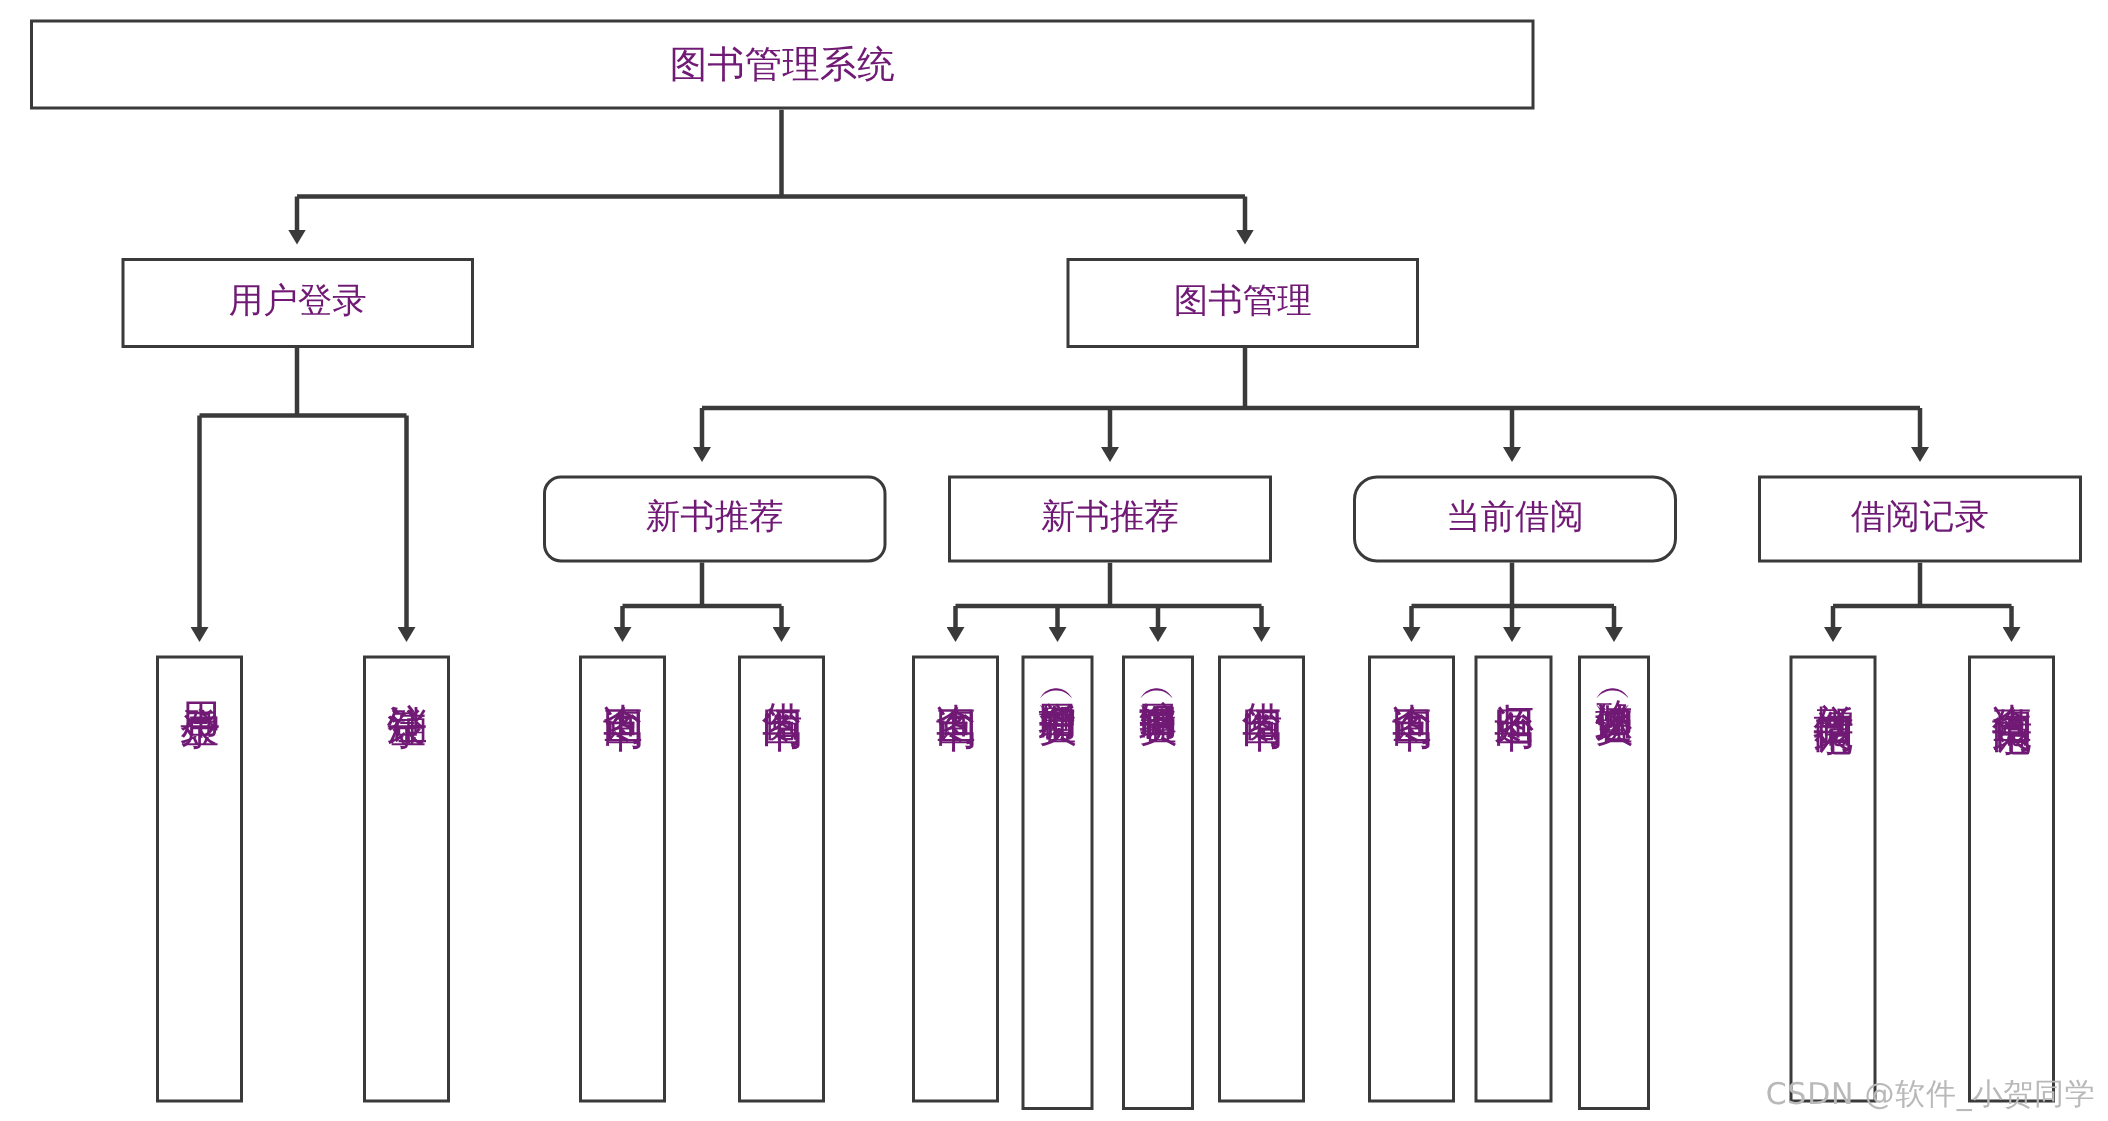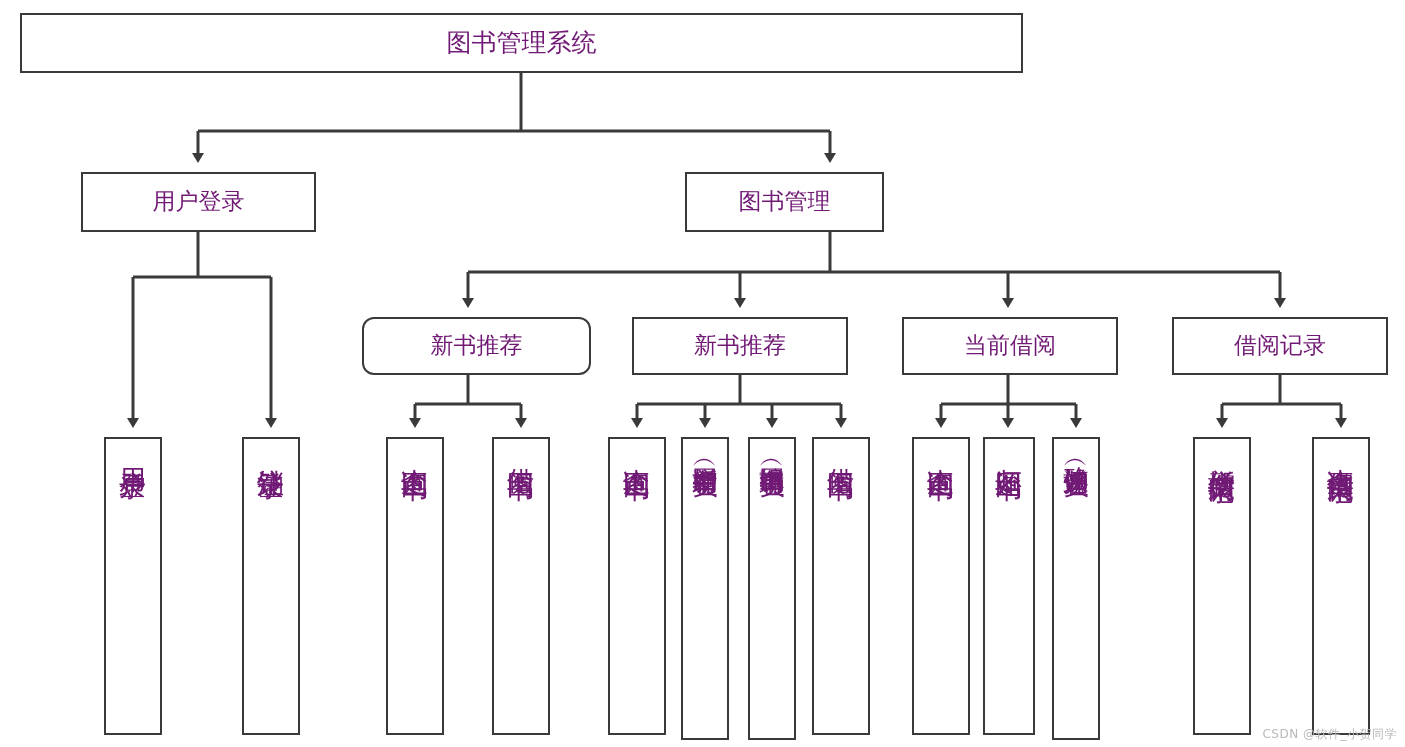--- a/index.html
+++ b/index.html
@@ -69,21 +69,21 @@
   }
   .node.leaf.admin .label {
     font-size: 25px;
     letter-spacing: 1px;
   }
   
   #watermark {
     position: absolute;
     right: 8px;
     bottom: 4px;
-    font-size: 12px;
+    font-size: 20px;
     color: #b9b9b9;
     letter-spacing: 0.5px;
     z-index: 3;
     white-space: nowrap;
   }
 </style>
 </head>
 <body>
 
 <div id="canvas">
@@ -138,31 +138,31 @@
     </g>
   </svg>
 
   <div class="node root" style="left:20px; top:13px; width:1003px; height:60px;">
     <span class="label">图书管理系统</span>
   </div>
 
   <div class="node branch" style="left:81px; top:172px; width:235px; height:60px;">
     <span class="label">用户登录</span>
   </div>
-  <div class="node branch" style="left:685px; top:172px; width:199px; height:60px;">
+  <div class="node branch" style="left:711px; top:172px; width:235px; height:60px;">
     <span class="label">图书管理</span>
   </div>
 
   <div class="node branch" style="left:362px; top:317px; width:229px; height:58px;border-radius:12px;">
     <span class="label">新书推荐</span>
   </div>
   <div class="node branch" style="left:632px; top:317px; width:216px; height:58px;">
     <span class="label">新书推荐</span>
   </div>
-  <div class="node branch" style="left:902px; top:317px; width:216px; height:58px;">
+  <div class="node branch" style="left:902px; top:317px; width:216px; height:58px;border-radius:16px;">
     <span class="label">当前借阅</span>
   </div>
   <div class="node branch" style="left:1172px; top:317px; width:216px; height:58px;">
     <span class="label">借阅记录</span>
   </div>
 
   <div class="node leaf" style="left:104px; top:437px; width:58px; height:298px;">
     <span class="label">用户登录</span>
   </div>
   <div class="node leaf" style="left:242px; top:437px; width:58px; height:298px;">

